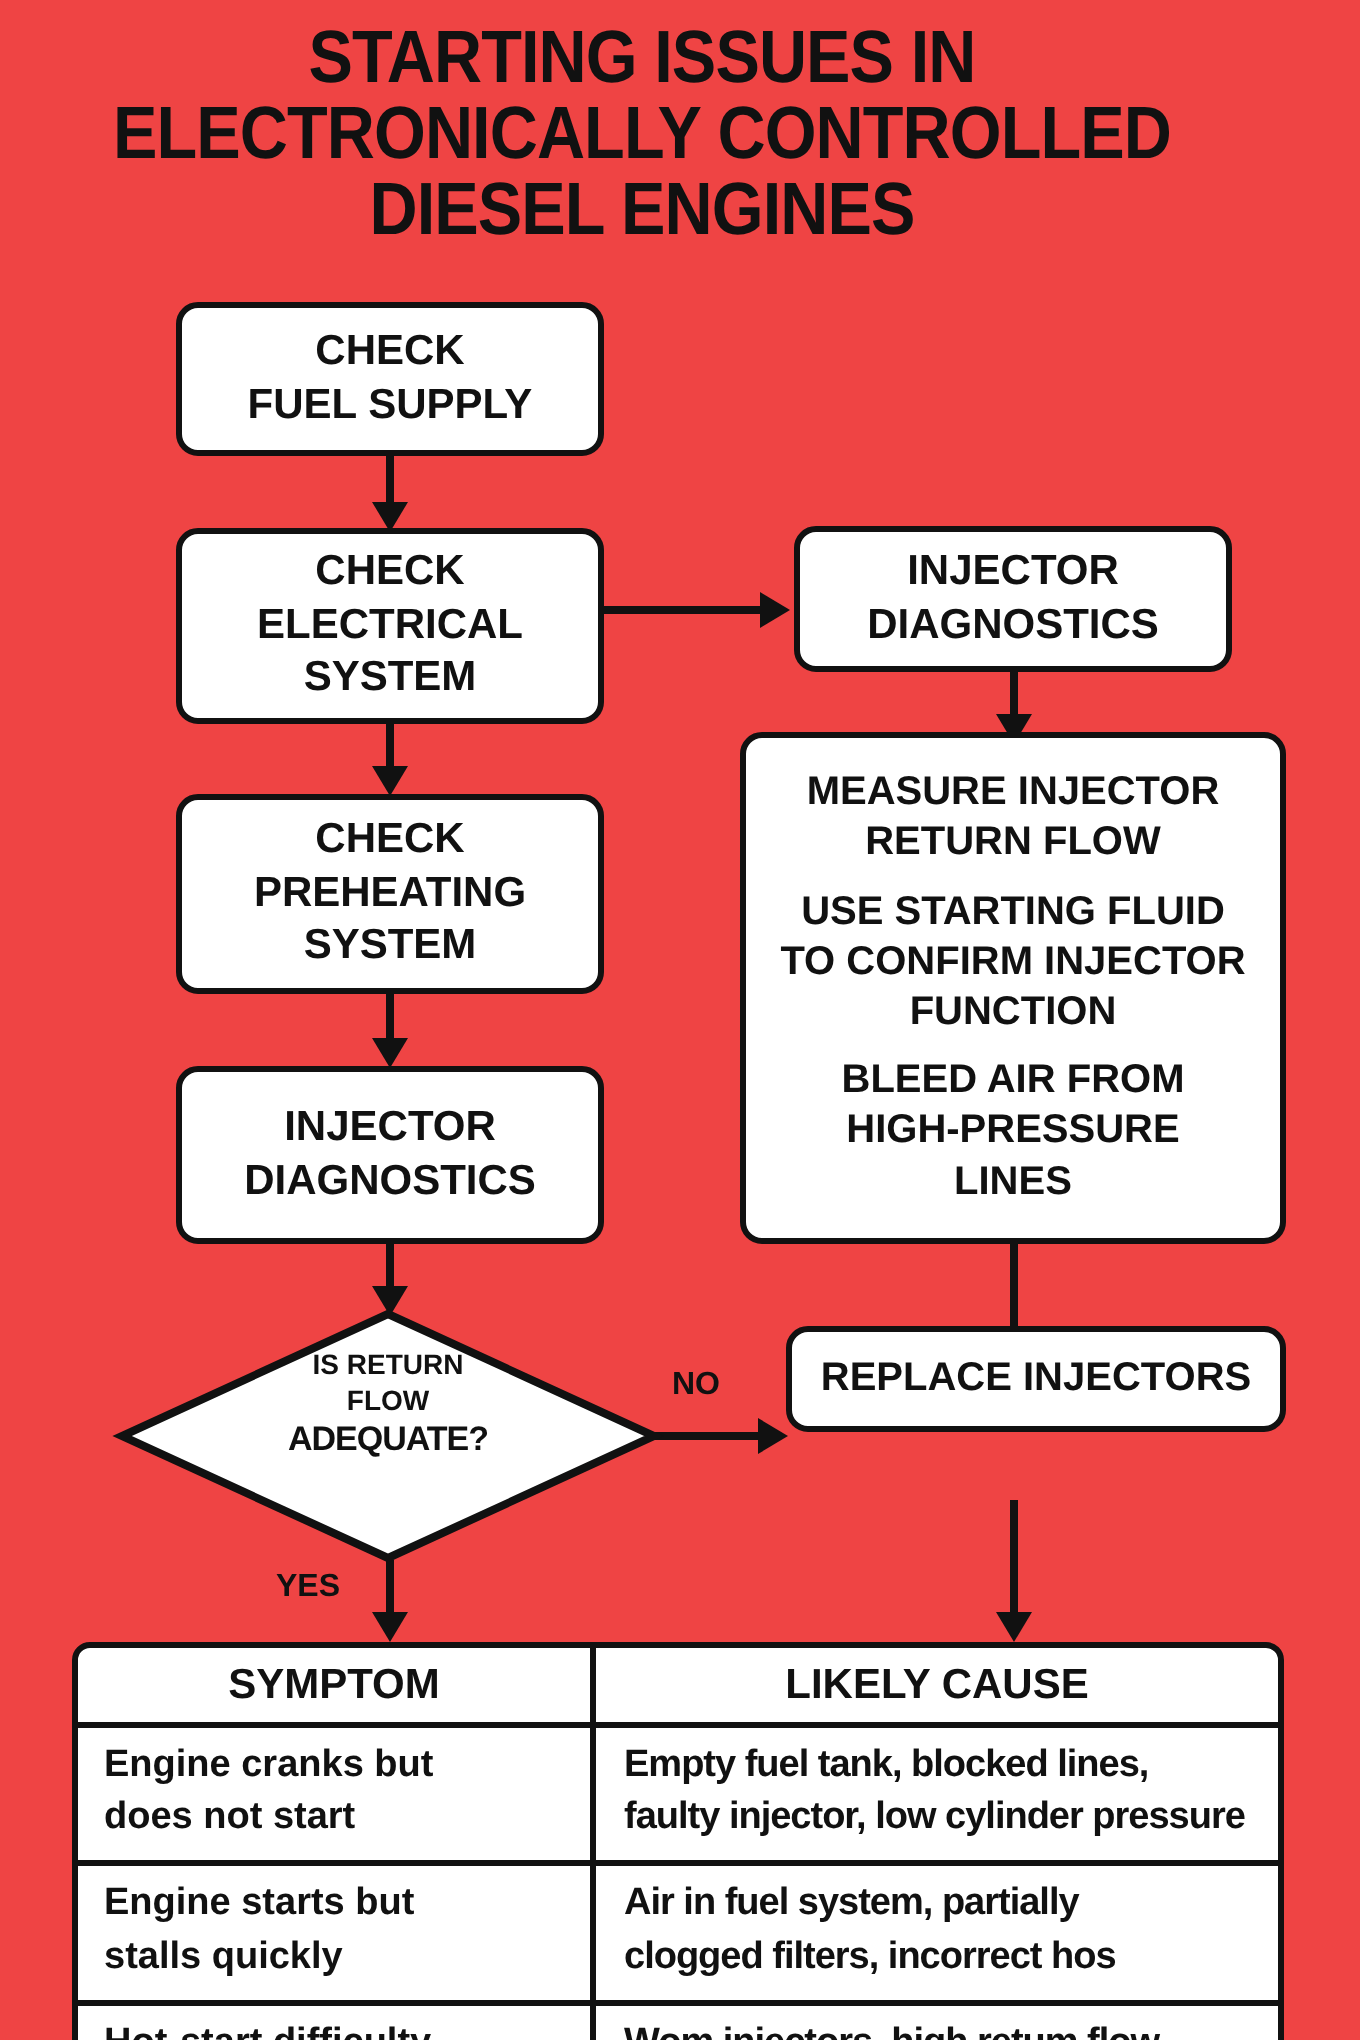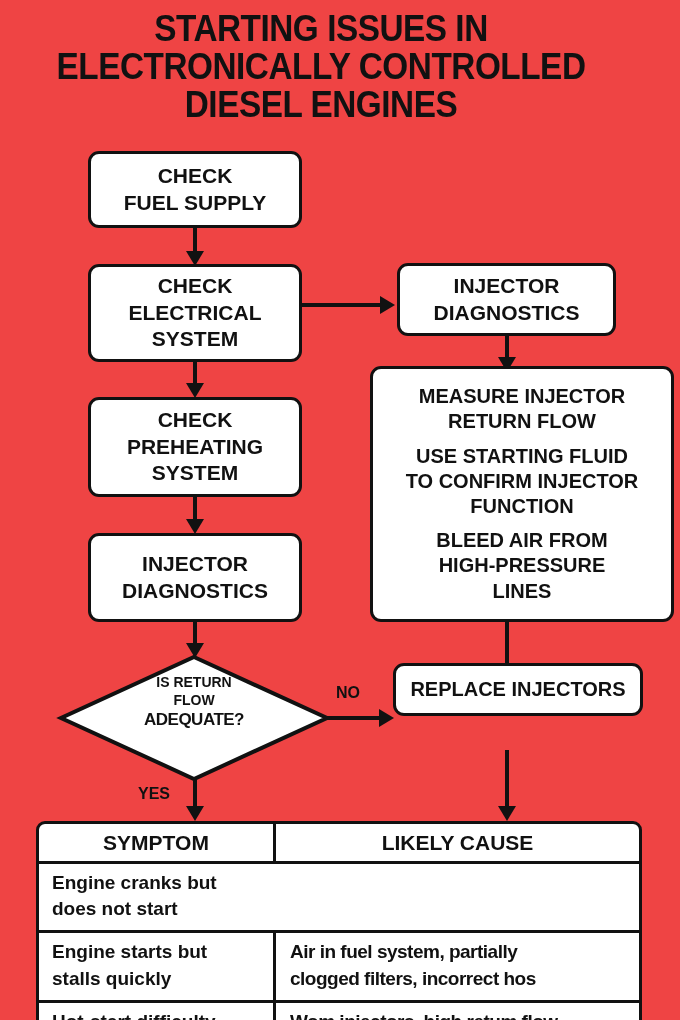--- a/index.html
+++ b/index.html
@@ -33,21 +33,21 @@
   .edge-label{position:absolute;font-size:16px;}
   .edge-label.no{left:336px;top:684px;}
   .edge-label.yes{left:138px;top:785px;}
   .sym-table{
     position:absolute;left:36px;top:821px;width:606px;box-sizing:border-box;
     border:3px solid #111;border-radius:9px 9px 0 0;background:#fff;
   }
   .t-row{display:flex;align-items:stretch;border-top:3px solid #111;}
   .t-row.head{border-top:none;}
   .t-cell{box-sizing:border-box;white-space:pre-line;}
-  .col-symptom{width:234px;}
+  .col-symptom{width:256px;}
   .col-cause{flex:1;border-left:3px solid #111;}
   .head .t-cell{
     font-size:21px;text-align:center;padding:7px 4px 6px;min-height:24px;
   }
   .t-row.body .t-cell{font-size:19px;line-height:1.38;padding:6px 10px 8px 13px;}
   .t-row.body .col-cause{letter-spacing:-.5px;padding-left:14px;}
   .t-row.r1{min-height:64px;}
   .t-row.r2{min-height:63px;}
   .t-row.r3{min-height:60px;}
 </style>
@@ -109,21 +109,21 @@
   <div class="node" style="left:88px;top:533px;width:214px;height:89px;">
     <div class="node-label">INJECTOR
 DIAGNOSTICS</div>
   </div>
 
   <div class="node" style="left:397px;top:263px;width:219px;height:73px;">
     <div class="node-label">INJECTOR
 DIAGNOSTICS</div>
   </div>
 
-  <div class="node actions-box" style="left:370px;top:366px;width:304px;height:256px;">
+  <div class="node actions-box" style="left:370px;top:366px;width:273px;height:256px;">
     <div class="action-item">MEASURE INJECTOR
 RETURN FLOW</div>
     <div class="action-item">USE STARTING FLUID
 TO CONFIRM INJECTOR
 FUNCTION</div>
     <div class="action-item">BLEED AIR FROM
 HIGH-PRESSURE
 LINES</div>
   </div>
 
@@ -141,20 +141,22 @@
   <div class="edge-label yes">YES</div>
 
   <div class="sym-table">
     <div class="t-row head">
       <div class="t-cell col-symptom">SYMPTOM</div>
       <div class="t-cell col-cause">LIKELY CAUSE</div>
     </div>
     <div class="t-row body r1">
       <div class="t-cell col-symptom">Engine cranks but
 does not start</div>
+      <div class="t-cell col-cause">Empty fuel tank, blocked lines,
+faulty injector, low cylinder pressure</div>
     </div>
     <div class="t-row body r2">
       <div class="t-cell col-symptom">Engine starts but
 stalls quickly</div>
       <div class="t-cell col-cause">Air in fuel system, partially
 clogged filters, incorrect hos</div>
     </div>
     <div class="t-row body r3">
       <div class="t-cell col-symptom">Hot-start difficulty</div>
       <div class="t-cell col-cause">Wom injectors, high retum flow</div>

